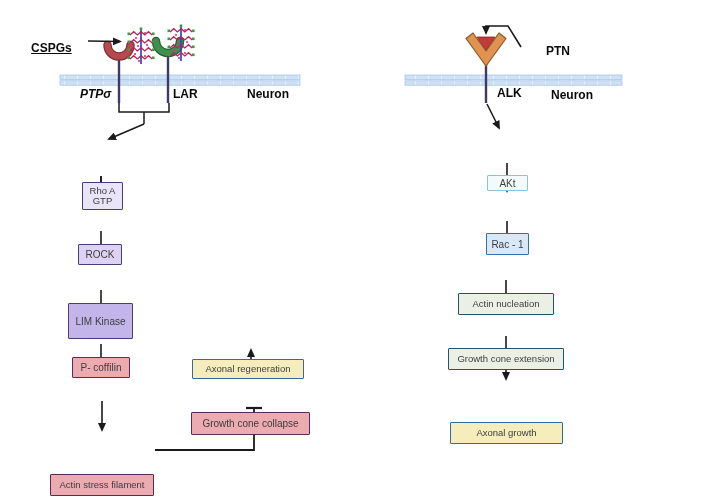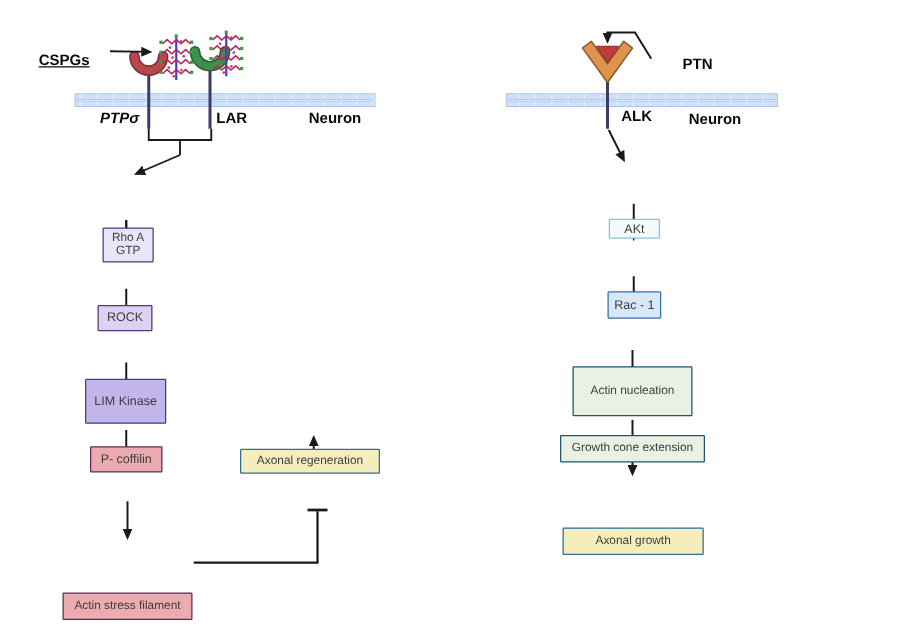--- a/index.html
+++ b/index.html
@@ -152,20 +152,21 @@
   <div class="mlabel" style="left:551px;top:88px;">Neuron</div>
 
   <div class="pill lav1 two-line" style="left:82px;top:146px;width:41px;height:28px;">Rho A
 GTP</div>
   <div class="pill lav2" style="left:78px;top:208px;width:44px;height:21px;">ROCK</div>
   <div class="pill lav3" style="left:68px;top:267px;width:65px;height:36px;">LIM Kinase</div>
   <div class="pill pink" style="left:72px;top:321px;width:58px;height:21px;">P- coffilin</div>
   <div class="pill pink small" style="left:50px;top:438px;width:104px;height:22px;">Actin stress filament</div>
 
   <div class="pill yellow small" style="left:192px;top:323px;width:112px;height:20px;">Axonal regeneration</div>
+  <div class="pill pink" style="left:191px;top:376px;width:119px;height:23px;">Growth cone collapse</div>
 
   <div class="pill cyanp" style="left:487px;top:139px;width:41px;height:16px;">AKt</div>
   <div class="pill bluep" style="left:486px;top:197px;width:43px;height:22px;">Rac - 1</div>
-  <div class="pill greenp small" style="left:458px;top:257px;width:96px;height:40px;">Actin nucleation</div>
+  <div class="pill greenp small" style="left:458px;top:257px;width:96px;height:22px;">Actin nucleation</div>
   <div class="pill yellow small" style="left:450px;top:386px;width:113px;height:22px;">Axonal growth</div>
   <div class="pill greenp small" style="left:448px;top:312px;width:116px;height:22px;">Growth cone extension</div>
 
 </div>
 
 </body></html>

